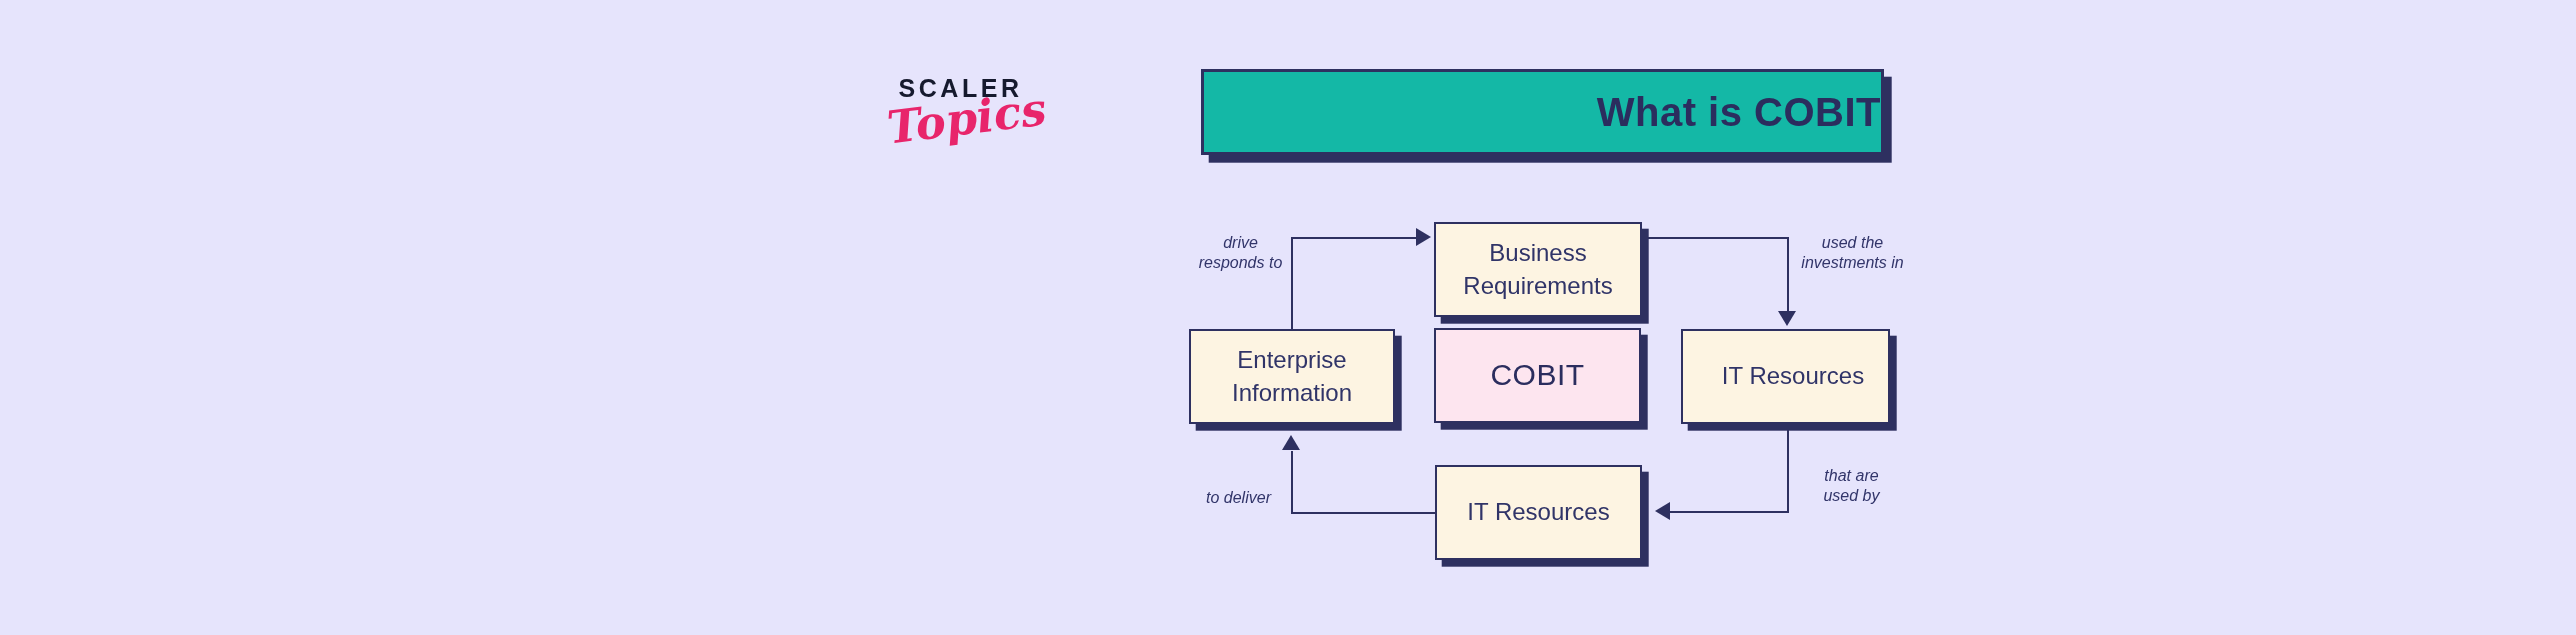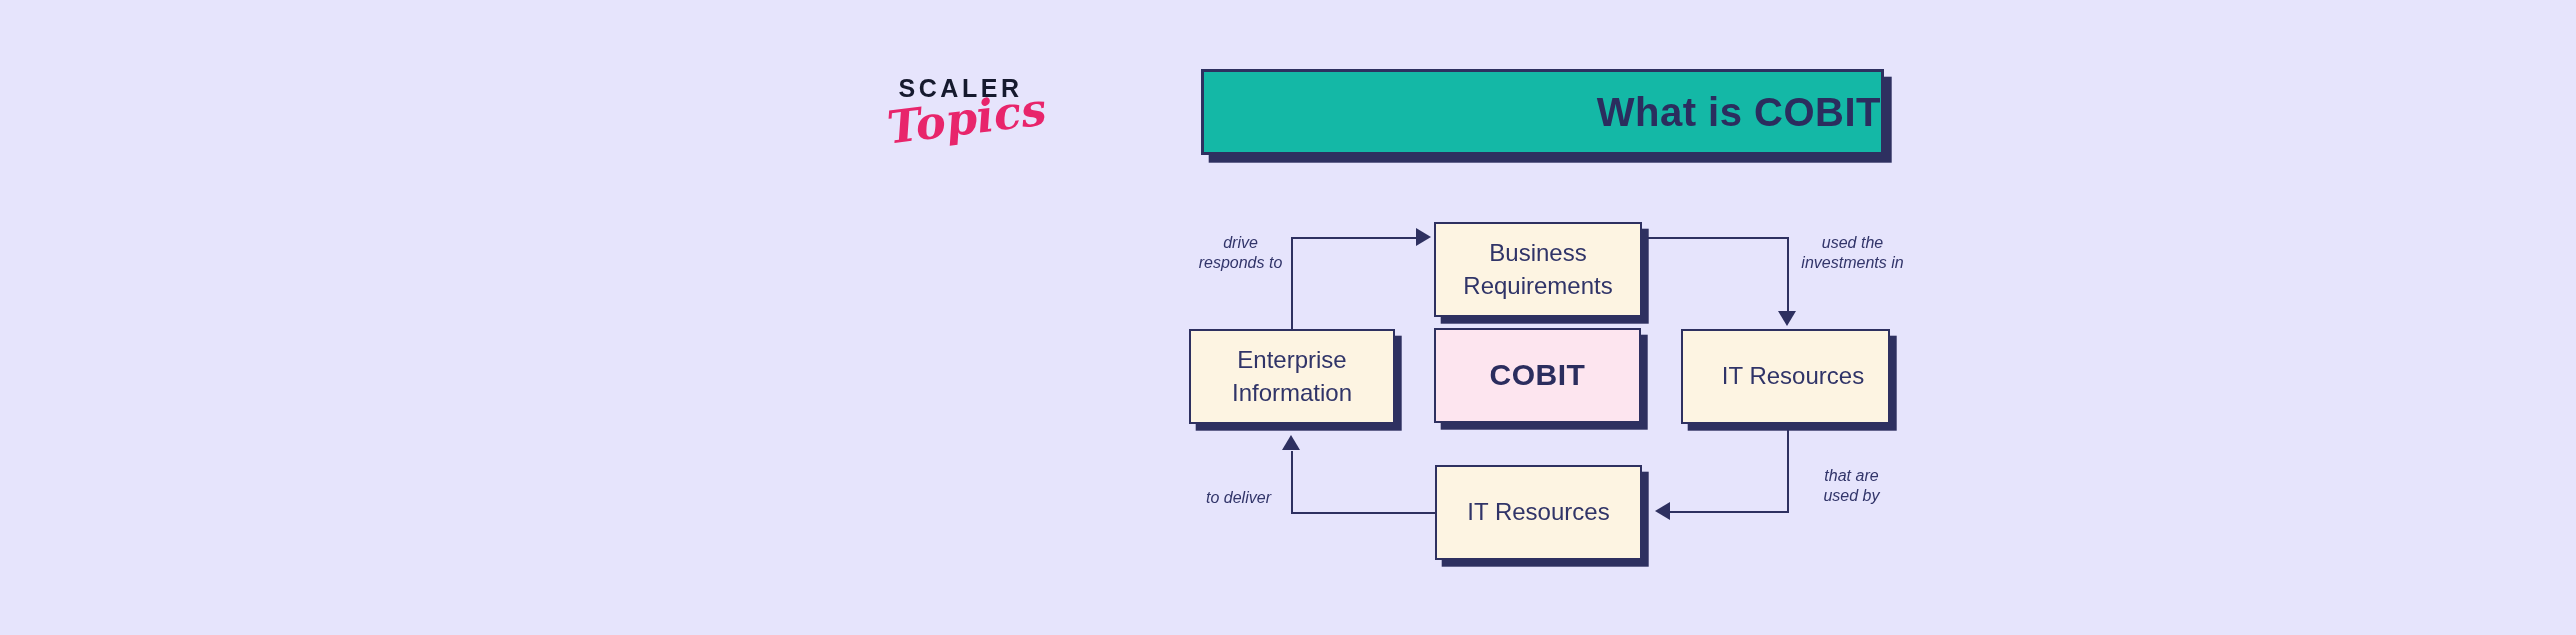--- a/index.html
+++ b/index.html
@@ -55,21 +55,21 @@
   }
   .node .node-label {
     font-size: 24px; line-height: 1.35; color: #303468;
     white-space: pre-line;
   }
   .node-business    { left: 1434px; top: 190px; width: 208px; height: 95px; margin-top: 32px; }
   .node-enterprise  { left: 1189px; top: 329px; width: 206px; height: 95px; }
   .node-cobit       { left: 1434px; top: 328px; width: 207px; height: 95px; background: #fde5ef; }
   .node-resources   { left: 1681px; top: 329px; width: 209px; height: 95px; padding-left: 15px; }
   .node-processes   { left: 1435px; top: 465px; width: 207px; height: 95px; }
-  .node-cobit .node-label { font-size: 30px; font-weight: bold; color: #2b2d5e; letter-spacing: 0.5px; }
+  .node-cobit .node-label { font-size: 30px; font-weight: normal; color: #2b2d5e; letter-spacing: 0.5px; }
 
   
   .seg { position: absolute; background: #2e3060; }
   .seg-a-v { left: 1291px; top: 237px; width: 2.1px;  height: 93px; }
   .seg-a-h { left: 1291px; top: 237px; width: 127px; height: 2.1px; }
   .seg-b-h { left: 1642px; top: 237px; width: 147px; height: 2.1px; }
   .seg-b-v { left: 1787px; top: 237px; width: 2.1px;  height: 75px; }
   .seg-c-v { left: 1787px; top: 424px; width: 2.1px;  height: 89px; }
   .seg-c-h { left: 1670px; top: 511px; width: 118px; height: 2.1px; }
   .seg-d-h { left: 1291px; top: 512px; width: 144px; height: 2.1px; }

